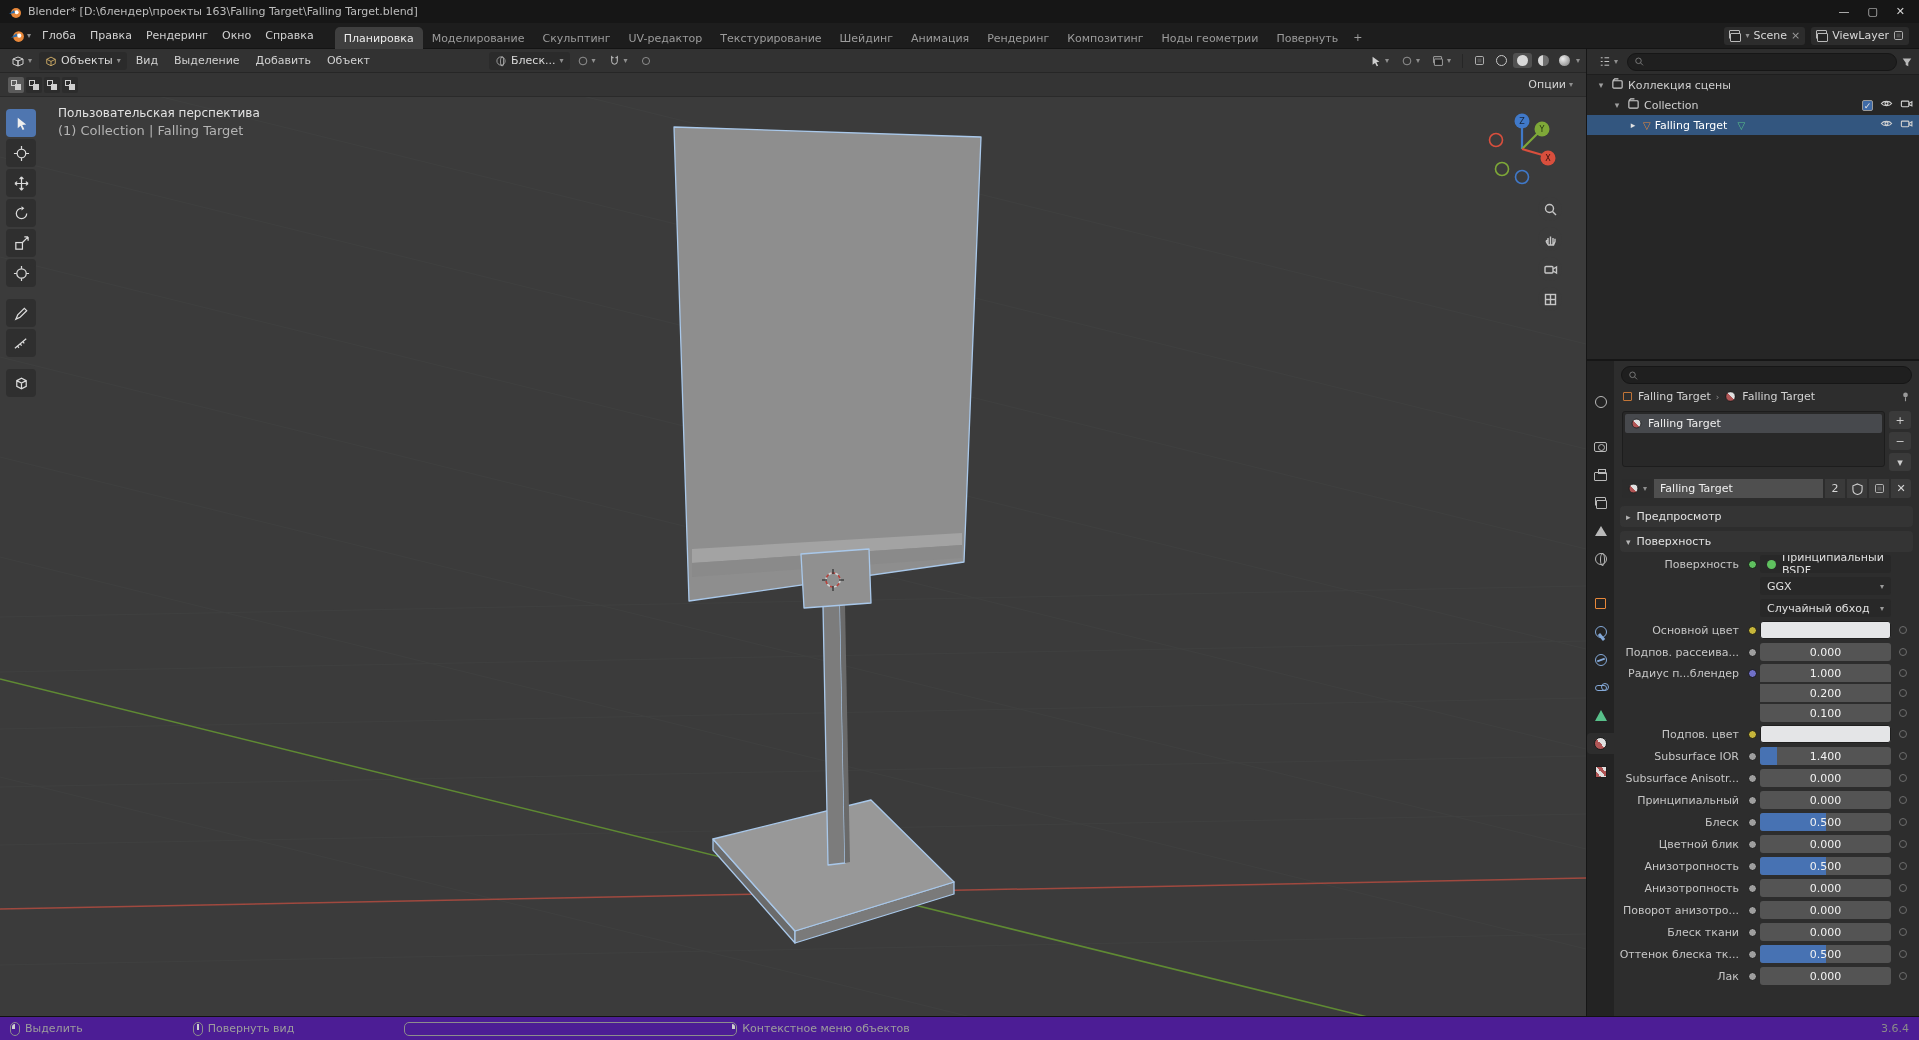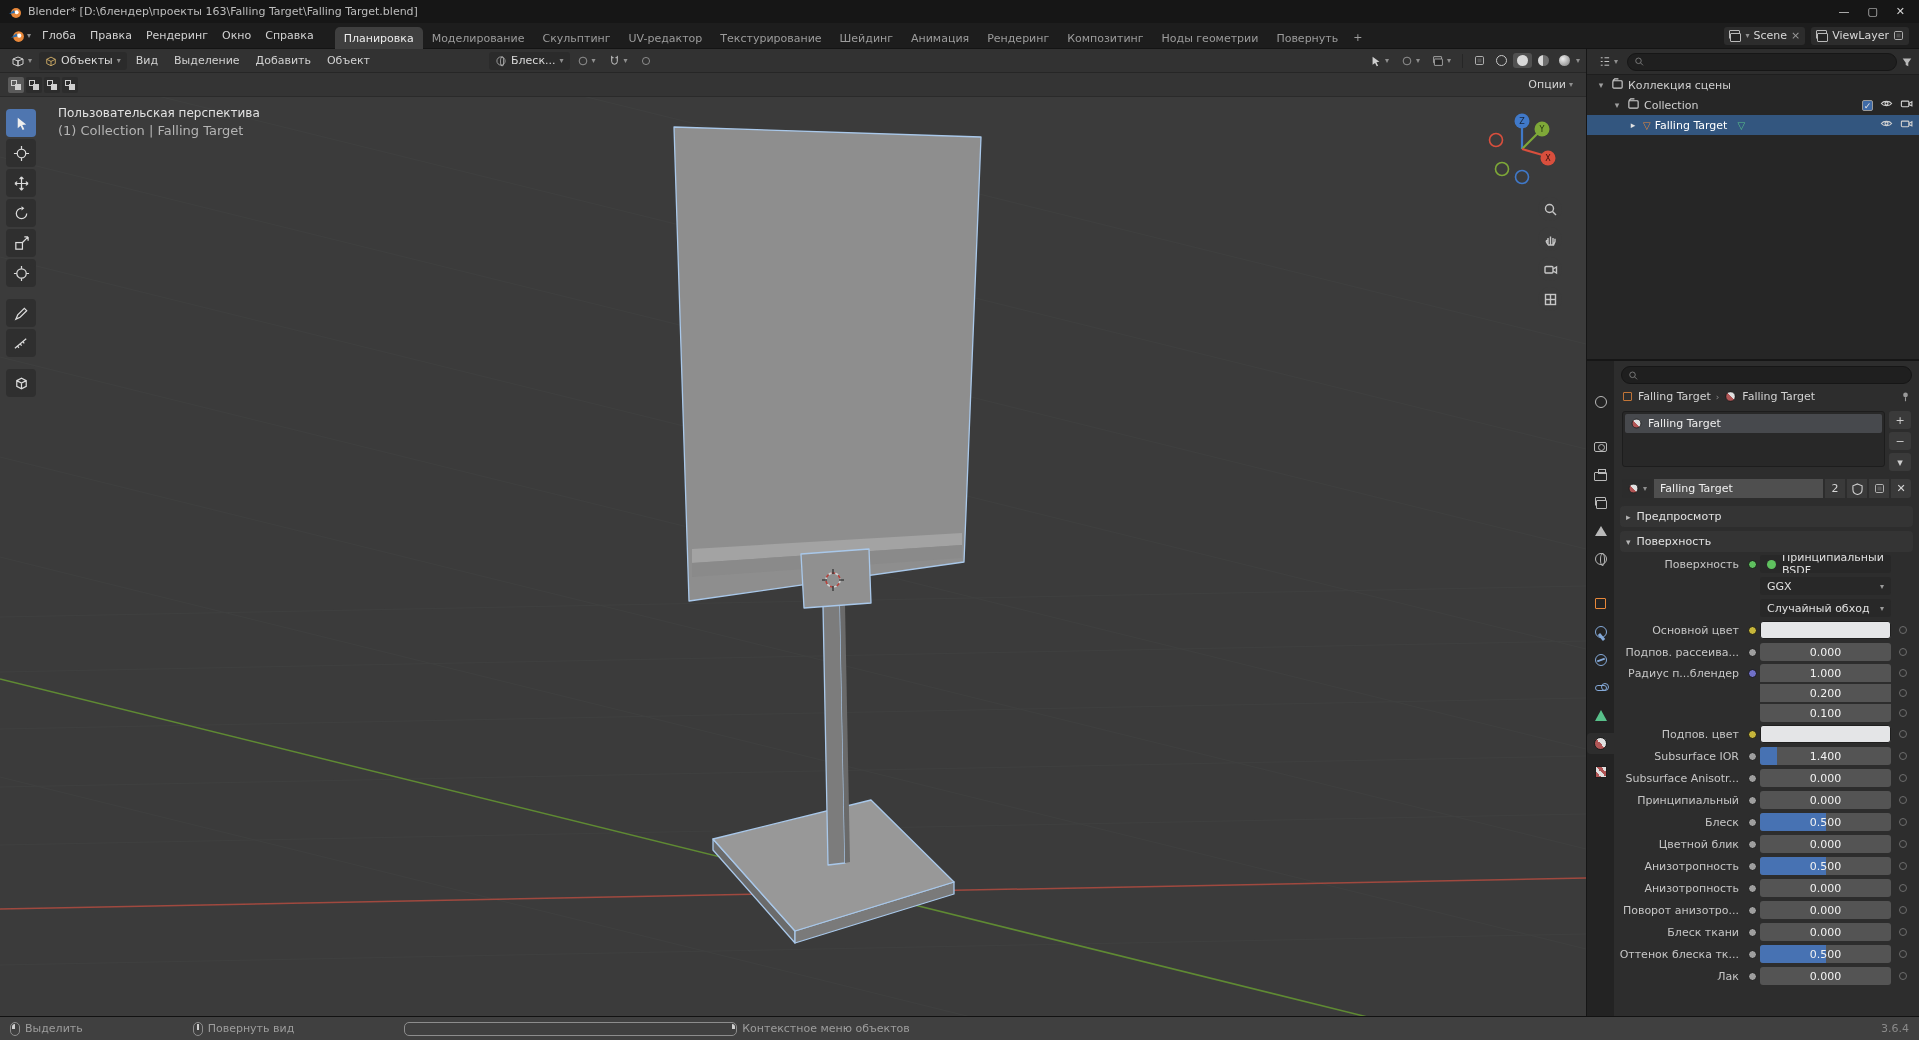--- a/index.html
+++ b/index.html
@@ -138,21 +138,21 @@
   .shp-constr{width:12px;height:6px;border:1.4px solid #84a9d8;border-radius:4px;position:relative}
   .shp-constr:after{content:"";position:absolute;left:5px;top:-3px;width:6px;height:6px;border:1.4px solid #84a9d8;border-radius:4px}
   .shp-data{width:0;height:0;border-left:6px solid transparent;border-right:6px solid transparent;border-bottom:11px solid #58c08a}
   .shp-mat{width:13px;height:13px;border-radius:50%;background:linear-gradient(45deg,#b05555 50%,#e0e0e0 50%);border:1px solid #1d1d1d}
   .shp-tex{width:12px;height:12px;border:1px solid #1d1d1d;background:
      linear-gradient(45deg,#b05555 25%,#e0e0e0 25%,#e0e0e0 50%,#b05555 50%,#b05555 75%,#e0e0e0 75%)}
   .shp-box{width:11px;height:11px;border:1.3px solid #cfcfcf;border-radius:2px;position:relative}
   .shp-box:after{content:"";position:absolute;inset:2px;background:#cfcfcf33}
 
   
-  .statusbar{height:24px;background:#404040;border-top:1px solid #121212;display:flex;align-items:center;padding:0 10px;color:#9d9d9d;flex:0 0 auto}
+  .statusbar{height:24px;background:#4c1d95;border-top:1px solid #121212;display:flex;align-items:center;padding:0 10px;color:#9d9d9d;flex:0 0 auto}
   .sitem{display:flex;align-items:center;margin-right:110px;white-space:nowrap}
   .mouse{width:10px;height:14px;border:1px solid #8d8d8d;border-radius:5px;position:relative;display:inline-block;margin-right:5px}
   .mouse .seg{position:absolute;background:#cfcfcf}
   .mouse.left .seg{left:1px;top:1px;width:3px;height:5px;border-radius:3px 0 0 0}
   .mouse.middle .seg{left:3.5px;top:1px;width:2px;height:6px}
   .mouse.right .seg{right:1px;top:1px;width:3px;height:5px;border-radius:0 3px 0 0}
   .version{margin-left:auto;color:#8a8a8a}
 </style>
 </head>
 <body>

